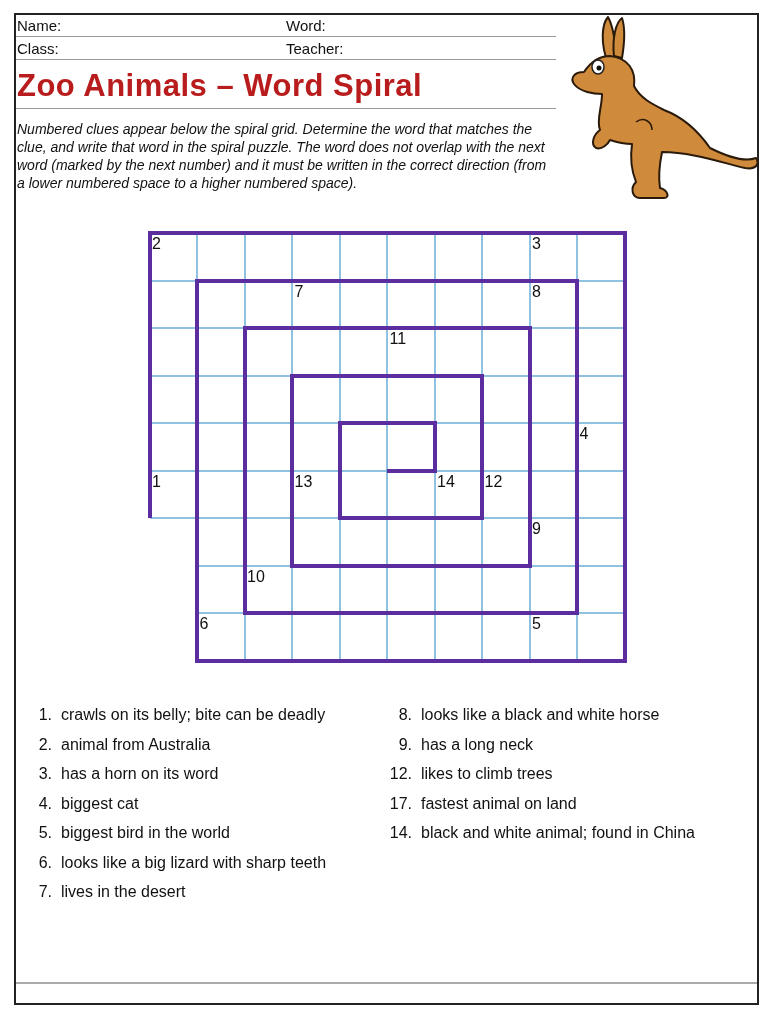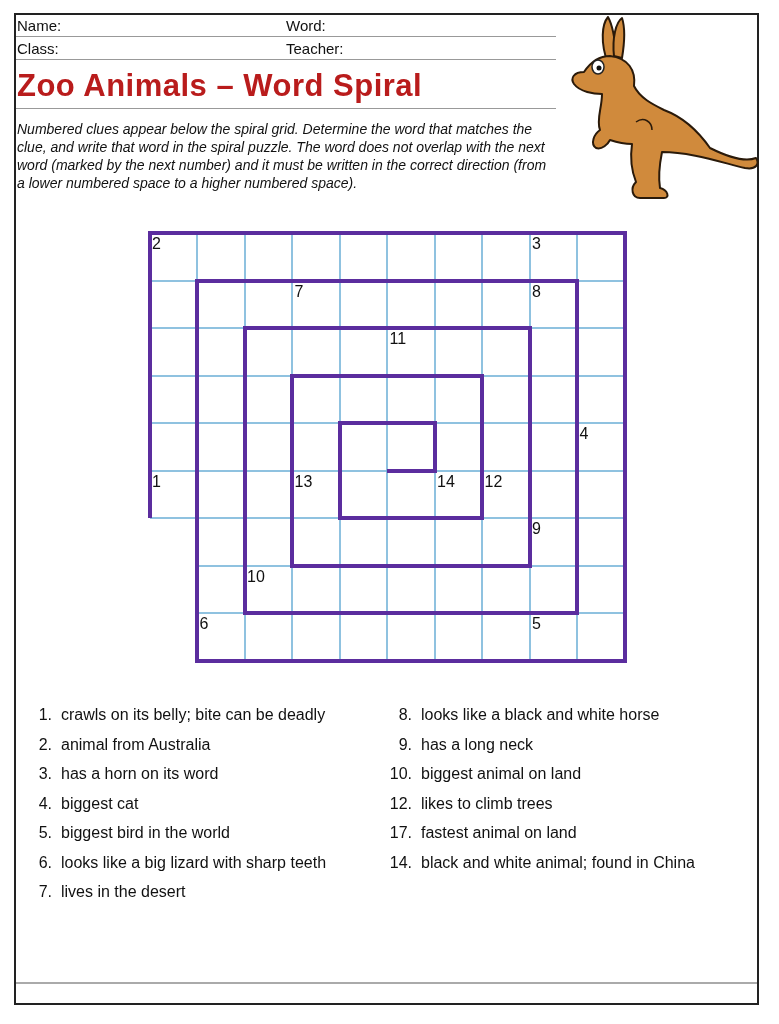--- a/index.html
+++ b/index.html
@@ -128,24 +128,20 @@
 <div class="clues right">
   <div class="clue">
       <span class="n">8.</span>
       <span>looks like a black and white horse</span>
     </div>
   <div class="clue">
       <span class="n">9.</span>
       <span>has a long neck</span>
     </div>
   <div class="clue">
-      <span class="n">10.</span>
-      <span>biggest animal on land</span>
-    </div>
-  <div class="clue">
       <span class="n">12.</span>
       <span>likes to climb trees</span>
     </div>
   <div class="clue">
       <span class="n">17.</span>
       <span>fastest animal on land</span>
     </div>
   <div class="clue">
       <span class="n">14.</span>
       <span>black and white animal; found in China</span>

